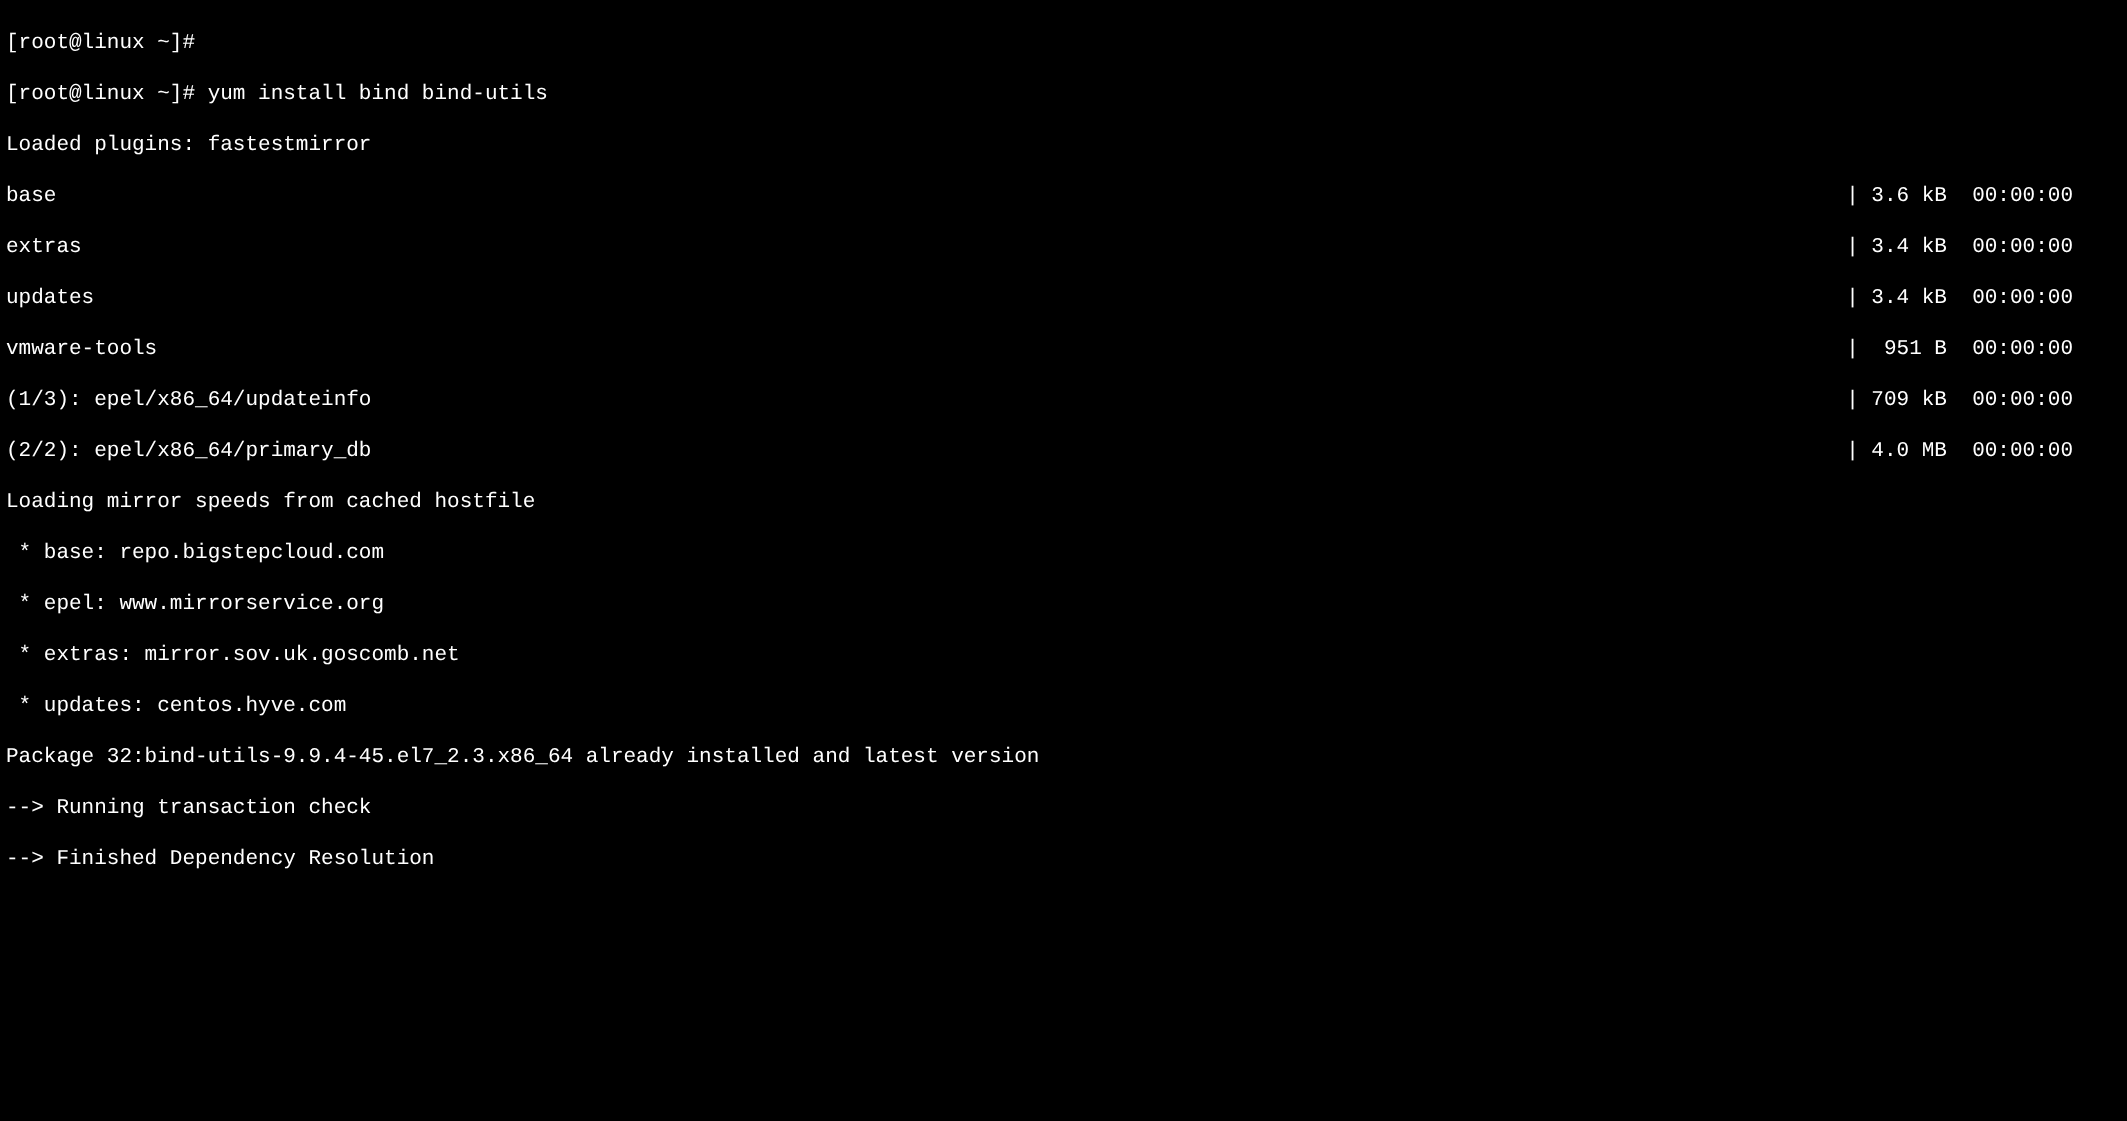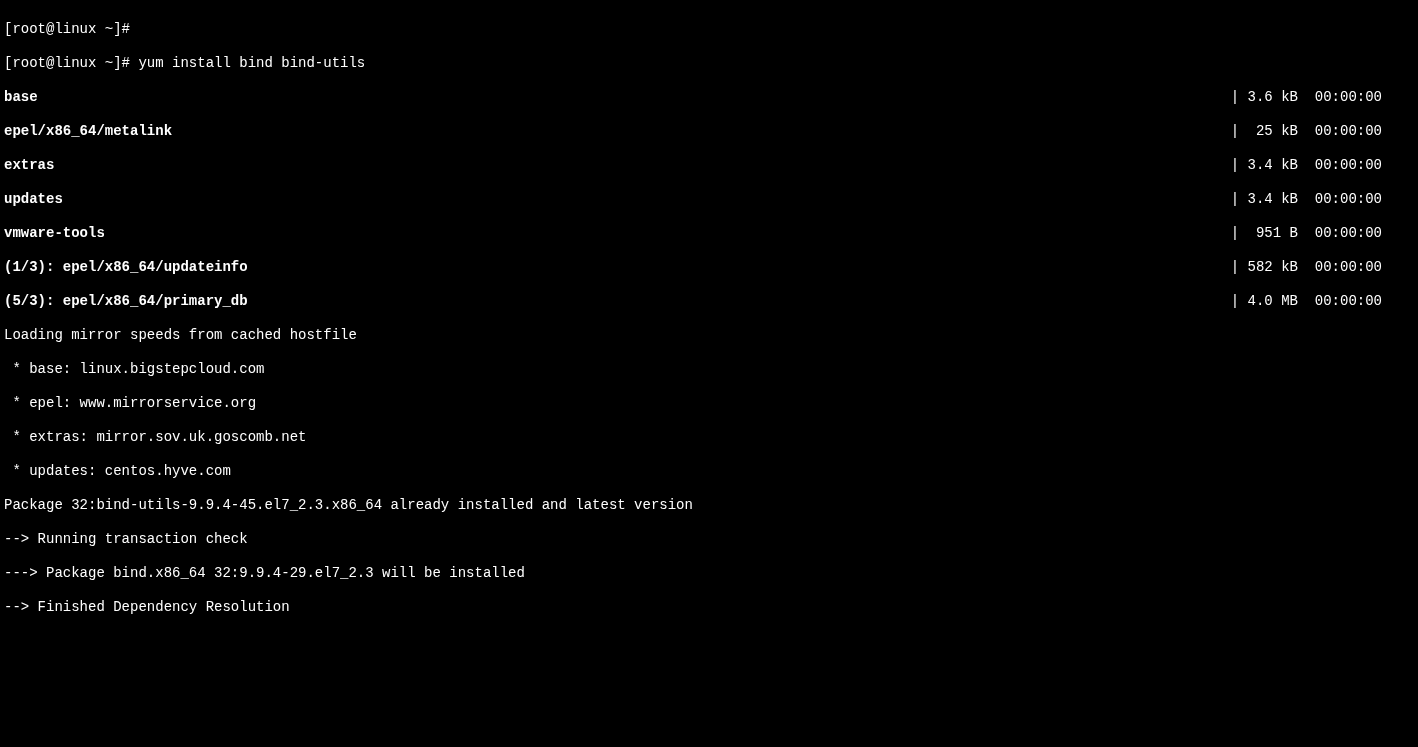--- a/index.html
+++ b/index.html
@@ -13,45 +13,44 @@
     width: 1418px;
   }
   .terminal {
     white-space: pre;
     padding: 4px 4px;
   }
   .line {
     display: flex;
     justify-content: space-between;
   }
-  .left { flex: 0 0 auto; font-weight: bold; }
+  .left { flex: 0 0 auto; }
   .right { flex: 0 0 auto; text-align: right; padding-right: 32px; }
   .full { display: block; }
 </style>
 </head>
 <body>
 
 <div class="terminal">
 <span class="full">[root@linux ~]#</span>
 <span class="full">[root@linux ~]# yum install bind bind-utils</span>
+<span class="full">Loaded plugins: fastestmirror</span>
 <div class="line"><span class="left">base</span><span class="right">| 3.6 kB  00:00:00</span></div>
-<div class="line"><span class="left">epel/x86_64/metalink</span><span class="right">|  25 kB  00:00:00</span></div>
 <div class="line"><span class="left">extras</span><span class="right">| 3.4 kB  00:00:00</span></div>
 <div class="line"><span class="left">updates</span><span class="right">| 3.4 kB  00:00:00</span></div>
 <div class="line"><span class="left">vmware-tools</span><span class="right">|  951 B  00:00:00</span></div>
-<div class="line"><span class="left">(1/3): epel/x86_64/updateinfo</span><span class="right">| 582 kB  00:00:00</span></div>
-<div class="line"><span class="left">(5/3): epel/x86_64/primary_db</span><span class="right">| 4.0 MB  00:00:00</span></div>
+<div class="line"><span class="left">(1/3): epel/x86_64/updateinfo</span><span class="right">| 709 kB  00:00:00</span></div>
+<div class="line"><span class="left">(2/2): epel/x86_64/primary_db</span><span class="right">| 4.0 MB  00:00:00</span></div>
 <span class="full">Loading mirror speeds from cached hostfile</span>
-<span class="full"> * base: linux.bigstepcloud.com</span>
+<span class="full"> * base: repo.bigstepcloud.com</span>
 <span class="full"> * epel: www.mirrorservice.org</span>
 <span class="full"> * extras: mirror.sov.uk.goscomb.net</span>
 <span class="full"> * updates: centos.hyve.com</span>
 <span class="full">Package 32:bind-utils-9.9.4-45.el7_2.3.x86_64 already installed and latest version</span>
 <span class="full">--&gt; Running transaction check</span>
-<span class="full">---&gt; Package bind.x86_64 32:9.9.4-29.el7_2.3 will be installed</span>
 <span class="full">--&gt; Finished Dependency Resolution</span>
 
 
 
 
 
 
 
 
 

